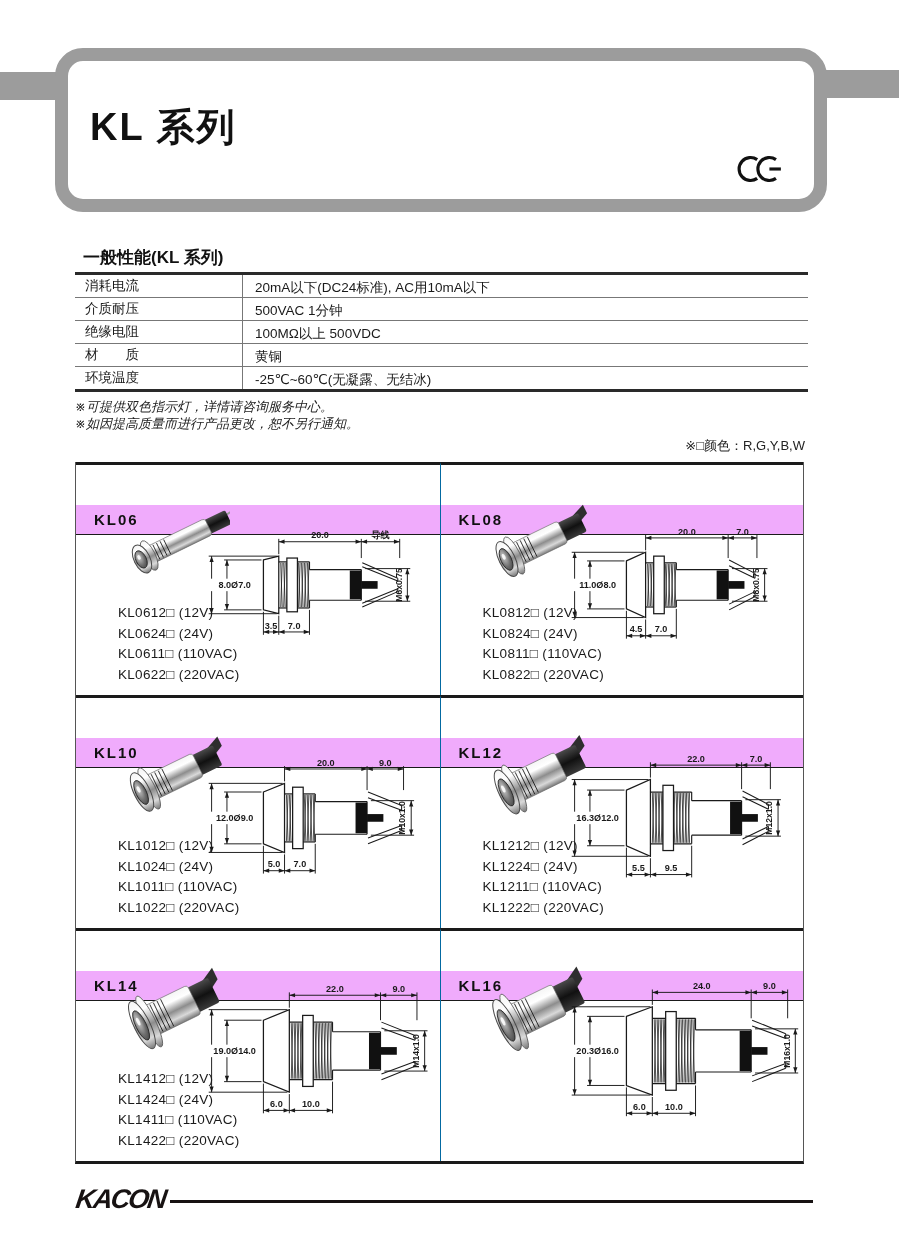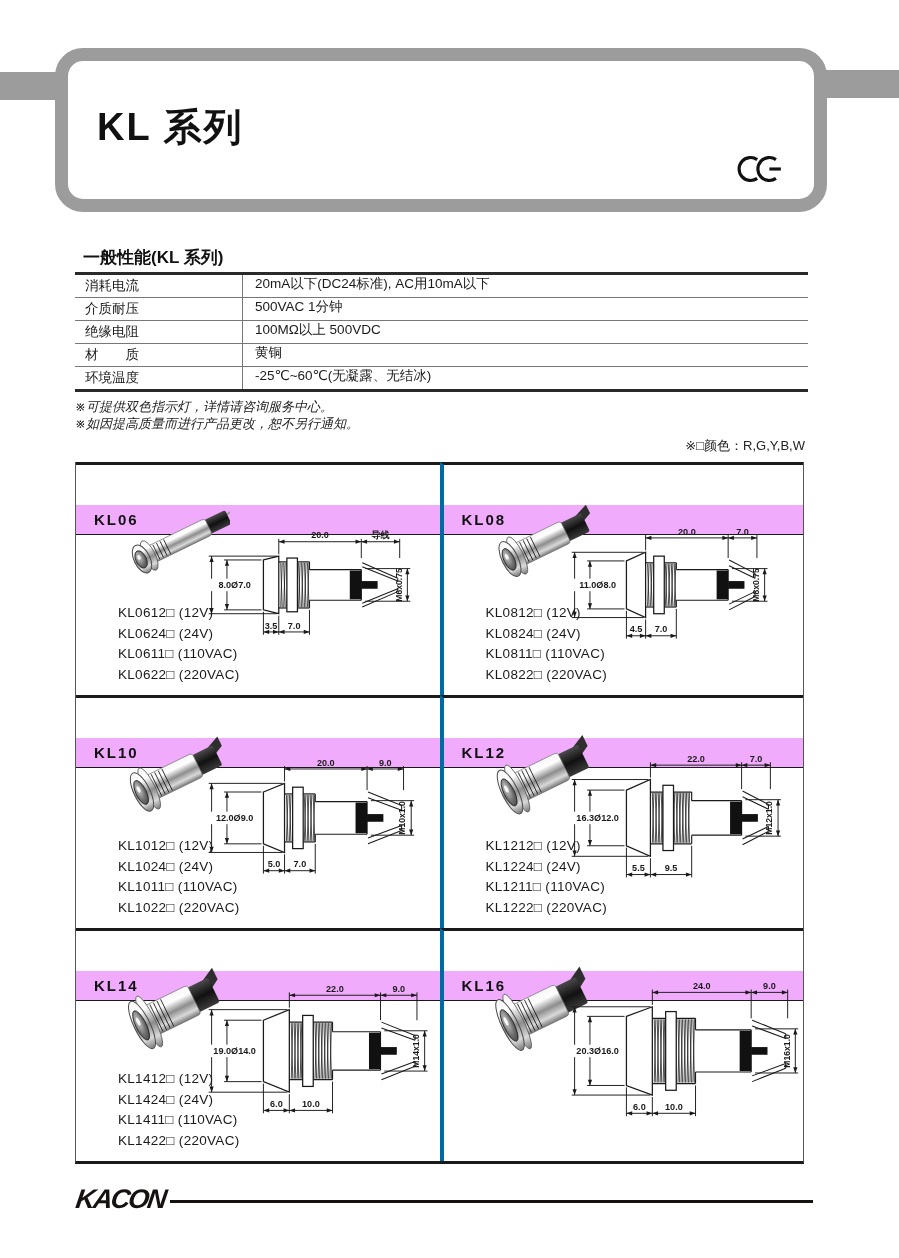--- a/index.html
+++ b/index.html
@@ -4,39 +4,39 @@
 <style>
   html,body{margin:0;padding:0;background:#fff;}
   body{width:899px;height:1258px;position:relative;overflow:hidden;
        font-family:"Liberation Sans","DejaVu Sans",sans-serif;color:#1a1a1a;}
   
   .hdr-ring{position:absolute;left:55px;top:48px;width:772px;height:164px;
     border:13px solid #9c9c9c;border-radius:28px;background:#fff;box-sizing:border-box;}
   .hdr-tab-l{position:absolute;left:0;top:72px;width:60px;height:28px;background:#9c9c9c;}
   .hdr-tab-r{position:absolute;left:822px;top:70px;width:77px;height:28px;background:#9c9c9c;}
   .hdr-title{position:absolute;left:90px;top:102px;font-size:38px;font-weight:bold;
-    letter-spacing:2px;color:#111;margin-left:7px;}
+    letter-spacing:2px;color:#111;}
   .ce-mark{position:absolute;left:736px;top:152px;width:48px;height:34px;}
   
   .gen-head{position:absolute;left:83px;top:246px;font-size:17px;font-weight:bold;color:#111;}
   .spec{position:absolute;left:75px;top:272px;width:733px;
     border-top:3px solid #2a2a2a;border-bottom:3px solid #2a2a2a;}
-  .spec-row{display:flex;border-bottom:1px solid #777;height:22px;align-items:flex-start;font-size:13.5px;}
+  .spec-row{display:flex;border-bottom:1px solid #777;height:22px;align-items:flex-end;font-size:13.5px;}
   .spec-row:last-child{border-bottom:none;}
   .spec-k{width:168px;padding-left:10px;box-sizing:border-box;border-right:1px solid #777;
     align-self:stretch;display:flex;align-items:center;}
   .spec-v{padding-left:12px;}
   .notes{position:absolute;left:75px;top:398px;font-size:13px;line-height:17px;color:#222;font-style:italic;}
   .color-note{position:absolute;right:94px;top:437px;font-size:13px;color:#222;}
   
   .grid{position:absolute;left:75px;top:462px;width:727px;
     border-bottom:3px solid #1a1a1a;border-left:1px solid #555;border-right:1px solid #555;}
   .prow{display:flex;height:233px;}
   .cell{position:relative;flex:1 1 50%;border-top:3px solid #1a1a1a;box-sizing:border-box;overflow:hidden;}
-  .cell.right{border-left:4px solid #0369a1;}
+  .cell.right{border-left:1px solid #0369a1;}
   .band{height:29px;background:#f0abfc;border-bottom:1px solid #1a1a1a;
     display:flex;align-items:center;margin-top:40px;}
   .band span{font-size:15px;font-weight:bold;letter-spacing:2px;padding-left:18px;color:#111;}
   .photo{position:absolute;left:4px;top:32px;width:150px;height:118px;}
   .diagram{position:absolute;right:0px;top:40px;width:238px;height:156px;}
   .models{position:absolute;left:14px;bottom:10px;list-style:none;margin:0;padding:0;}
   .models li{font-size:13.5px;line-height:20.5px;color:#1a1a1a;letter-spacing:0.3px;margin-left:28px;}
   
   .logo{position:absolute;left:76px;top:1184px;font-size:27px;font-weight:900;
     font-style:italic;letter-spacing:-2px;transform:skewX(-8deg);color:#171212;}

